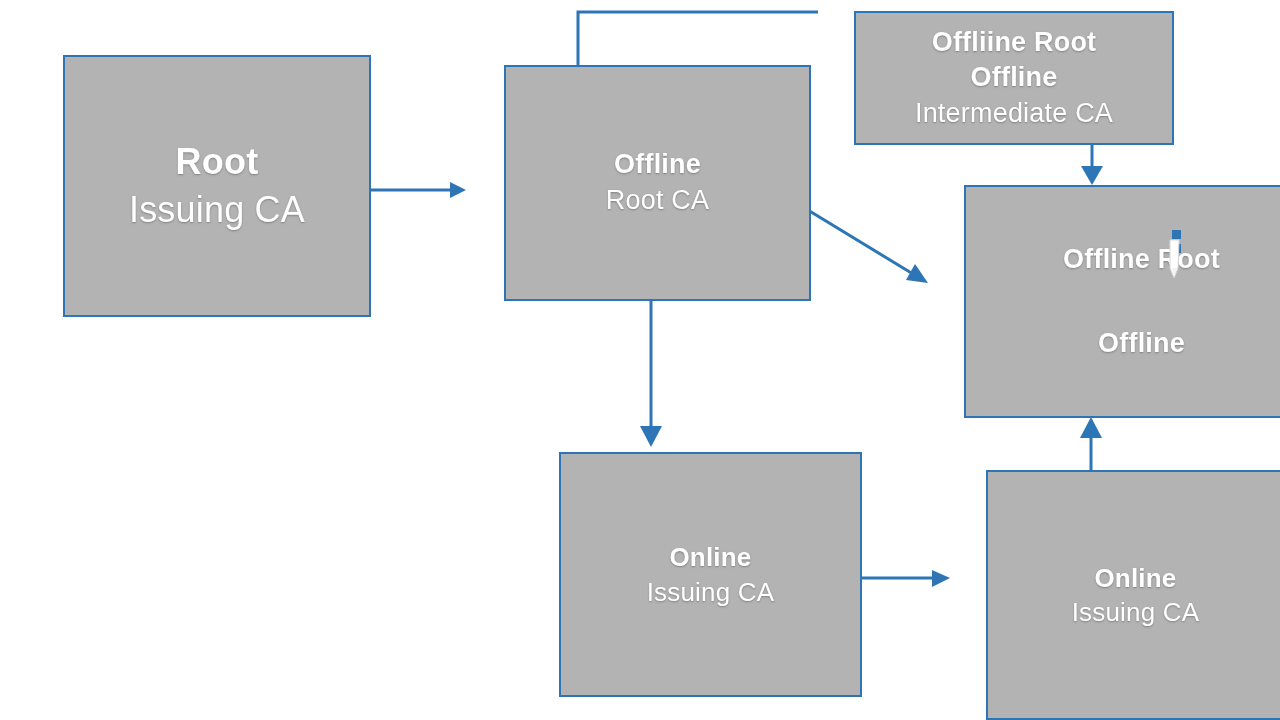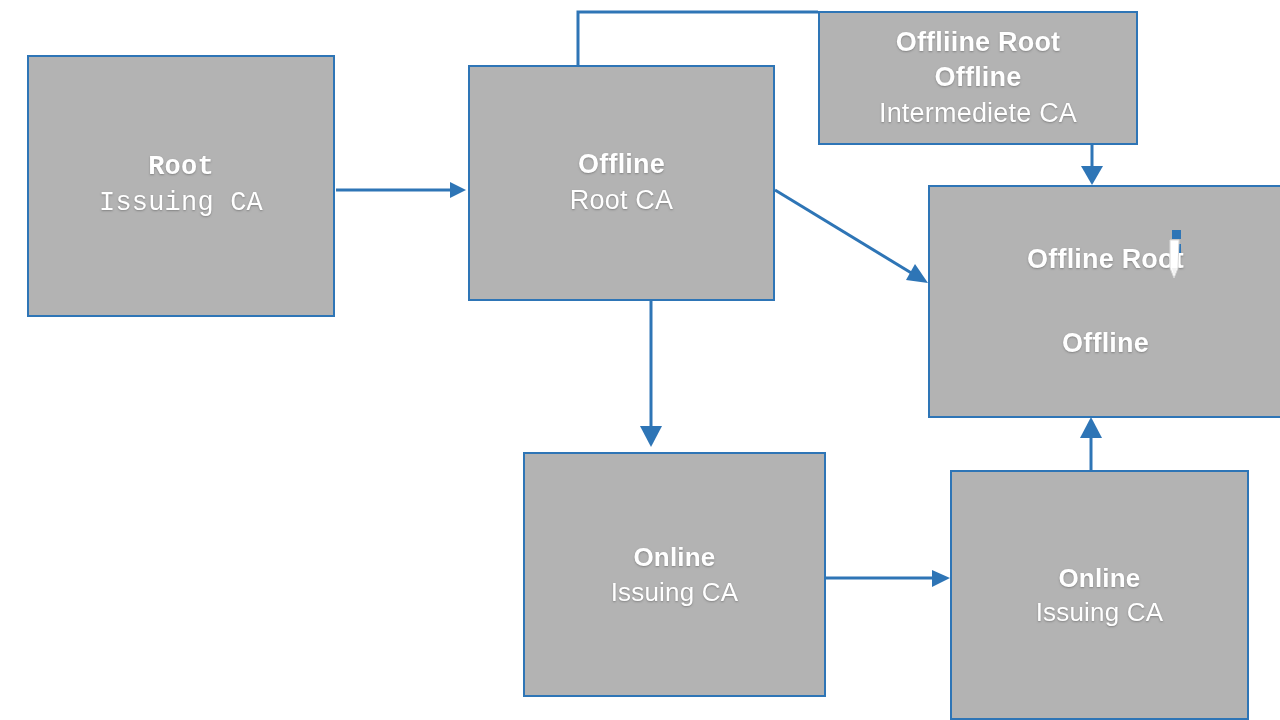--- a/index.html
+++ b/index.html
@@ -21,30 +21,31 @@
     box-sizing: border-box;
     background: #b3b3b3;
     border: 2px solid #2e75b6;
     display: flex;
     flex-direction: column;
     align-items: center;
     justify-content: center;
     color: #ffffff;
     text-align: center;
     text-shadow: 0 1px 2px rgba(90,90,90,0.55);
+    margin-left: 36px;
   }
   .node .line {
     display: block;
     white-space: nowrap;
     line-height: 1.32;
     font-weight: 600;
     letter-spacing: 0.2px;
   }
   
-  .n-root      { font-size: 27px; font-family: Liberation Mono, monospace; }
+  .n-root      { font-size: 36px; }
   .n-offroot   { font-size: 27px; }
   .n-offint-a  { font-size: 27px; }
   .n-offint-b  { font-size: 27px; }
   .n-online-a  { font-size: 26px; }
   .n-online-b  { font-size: 26px; }
 
   .node .line.ln1 { font-weight: 700; }
   .node .line.ln2 { font-weight: 500; }
 
   svg#edges {
@@ -118,21 +119,21 @@
   </div>
 
   <div class="node n-offroot" style="left:468px; top:65px; width:307px; height:236px;">
     <span class="line ln1">Offline</span>
     <span class="line ln2">Root CA</span>
   </div>
 
   <div class="node n-offint-a" style="left:818px; top:11px; width:320px; height:134px;">
     <span class="line ln1">Offliine Root</span>
     <span class="line ln1">Offline</span>
-    <span class="line ln2">Intermediete CA</span>
+    <span class="line ln2">Intermediate CA</span>
   </div>
 
   <div class="node n-offint-b" style="left:928px; top:185px; width:355px; height:233px;gap:48px;">
     <span class="line ln1">Offline Root</span>
     <span class="line ln1">Offline</span>
   </div>
 
   <div class="node n-online-a" style="left:523px; top:452px; width:303px; height:245px;">
     <span class="line ln1">Online</span>
     <span class="line ln2">Issuing CA</span>

